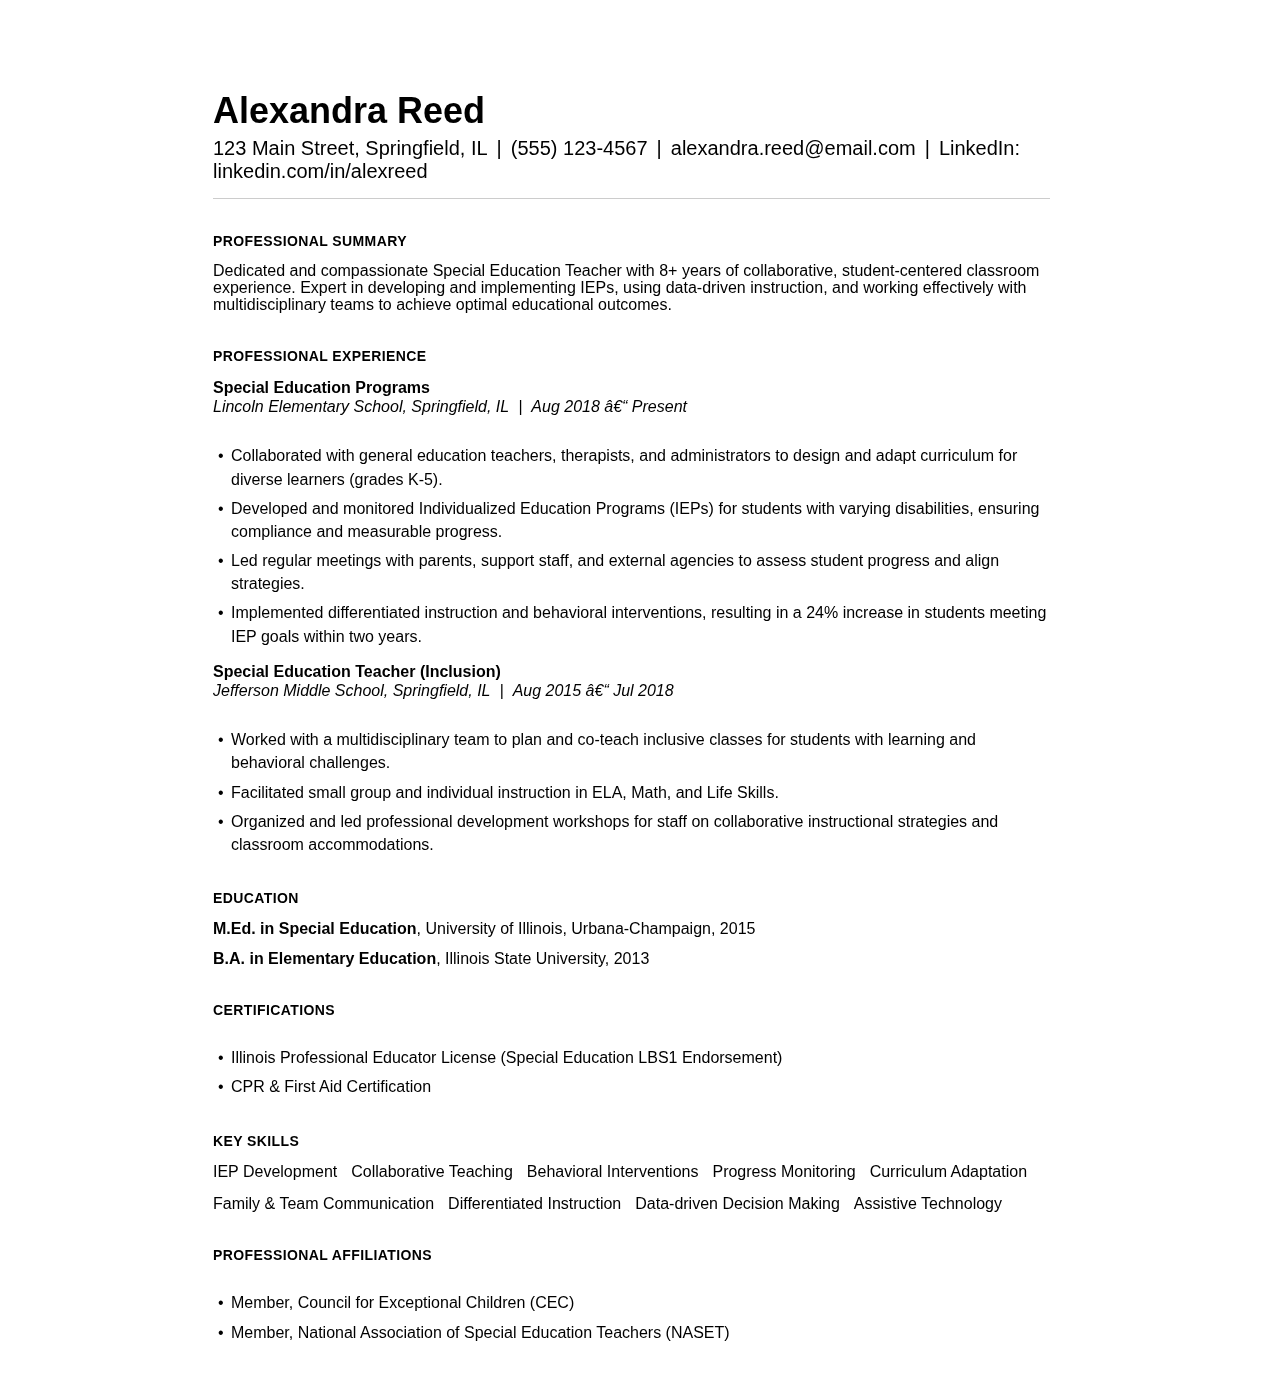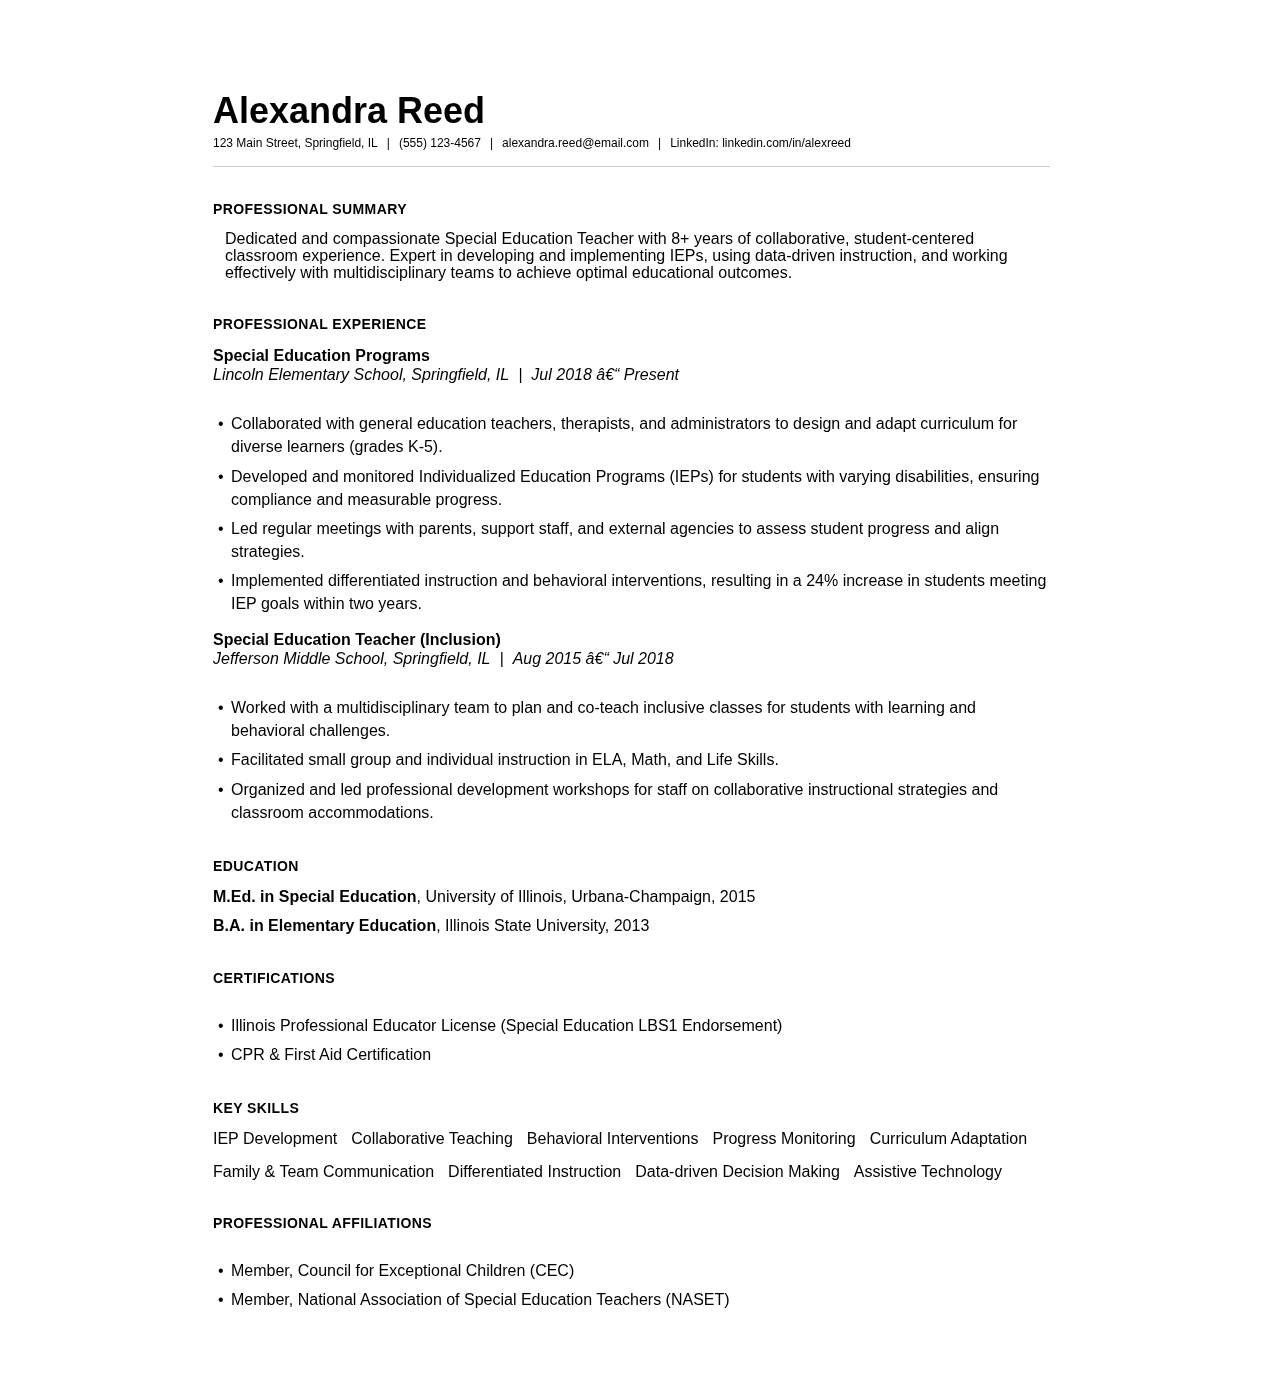--- a/index.html
+++ b/index.html
@@ -18,21 +18,21 @@
   }
 
   
   .name {
     font-size: 36px;
     font-weight: bold;
     margin: 0 0 6px 0;
     line-height: 1.15;
   }
   .contact {
-    font-size: 12px;
+    font-size: 20px;
     line-height: 1.15;
   }
   .sep {
     margin: 0 9px;
   }
   .divider {
     border: 0;
     border-top: 1px solid #cccccc;
     margin: 15px 0 0 0;
   }
@@ -41,21 +41,21 @@
   h2.section-heading {
     font-size: 14px;
     font-weight: bold;
     letter-spacing: 0.4px;
     margin: 34px 0 14px 0;
     line-height: 1.15;
   }
 
   
   .summary-text {
-    margin: 12px;
+    margin: 0;
     line-height: 1.05;
   }
 
   
   .job { margin-top: 14px; }
   .job:first-of-type { margin-top: 10px; }
   .job-title {
     font-weight: bold;
     font-size: 16px;
     line-height: 1.2;
@@ -112,21 +112,21 @@
   <hr class="divider">
 
   <h2 class="section-heading">PROFESSIONAL SUMMARY</h2>
   <p class="summary-text">Dedicated and compassionate Special Education Teacher with 8+ years of collaborative, student-centered classroom experience. Expert in developing and implementing IEPs, using data-driven instruction, and working effectively with multidisciplinary teams to achieve optimal educational outcomes.</p>
 
   <h2 class="section-heading">PROFESSIONAL EXPERIENCE</h2>
 
   <div class="job">
     <div class="job-title">Special Education Programs</div>
     <div class="job-meta">
-      <span>Lincoln Elementary School, Springfield, IL</span><span class="sep">|</span><span>Jul 2018 â€“ Present</span>
+      <span>Lincoln Elementary School, Springfield, IL</span><span class="sep">|</span><span>Aug 2018 â€“ Present</span>
     </div>
     <ul class="bullets">
       <li>Collaborated with general education teachers, therapists, and administrators to design and adapt curriculum for diverse learners (grades K-5).</li>
       <li>Developed and monitored Individualized Education Programs (IEPs) for students with varying disabilities, ensuring compliance and measurable progress.</li>
       <li>Led regular meetings with parents, support staff, and external agencies to assess student progress and align strategies.</li>
       <li>Implemented differentiated instruction and behavioral interventions, resulting in a 24% increase in students meeting IEP goals within two years.</li>
     </ul>
   </div>
 
   <div class="job">

